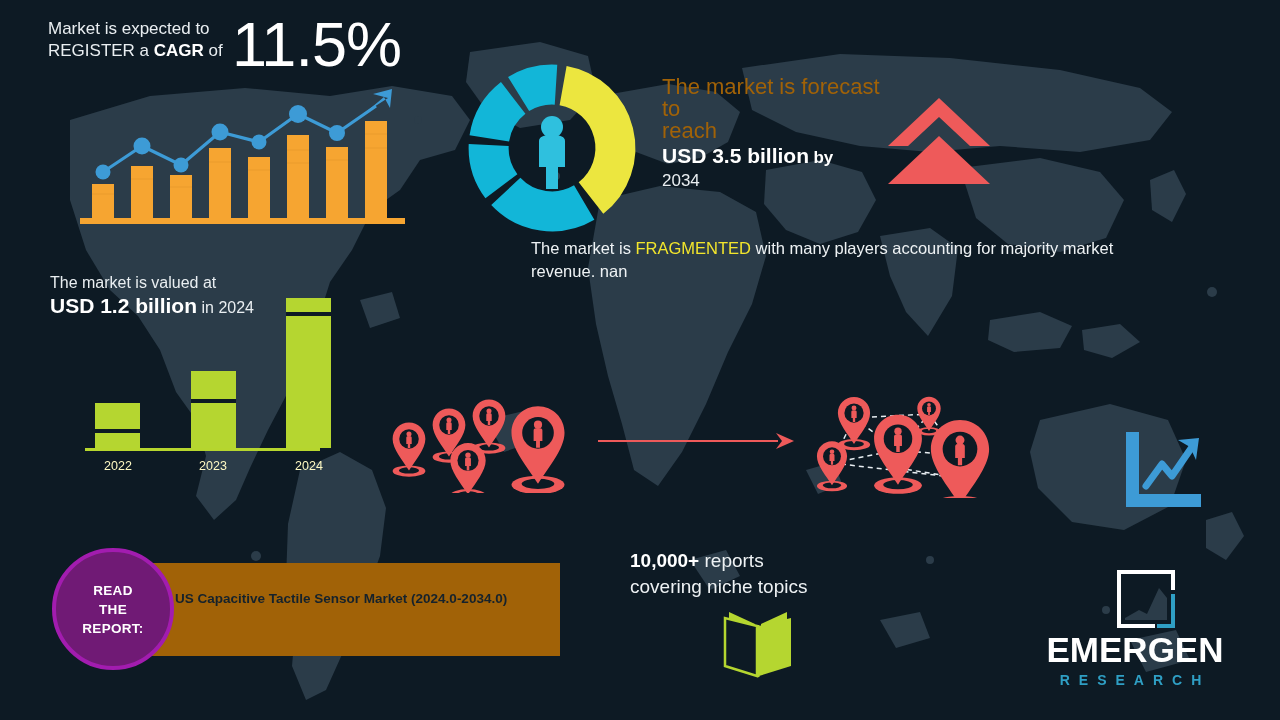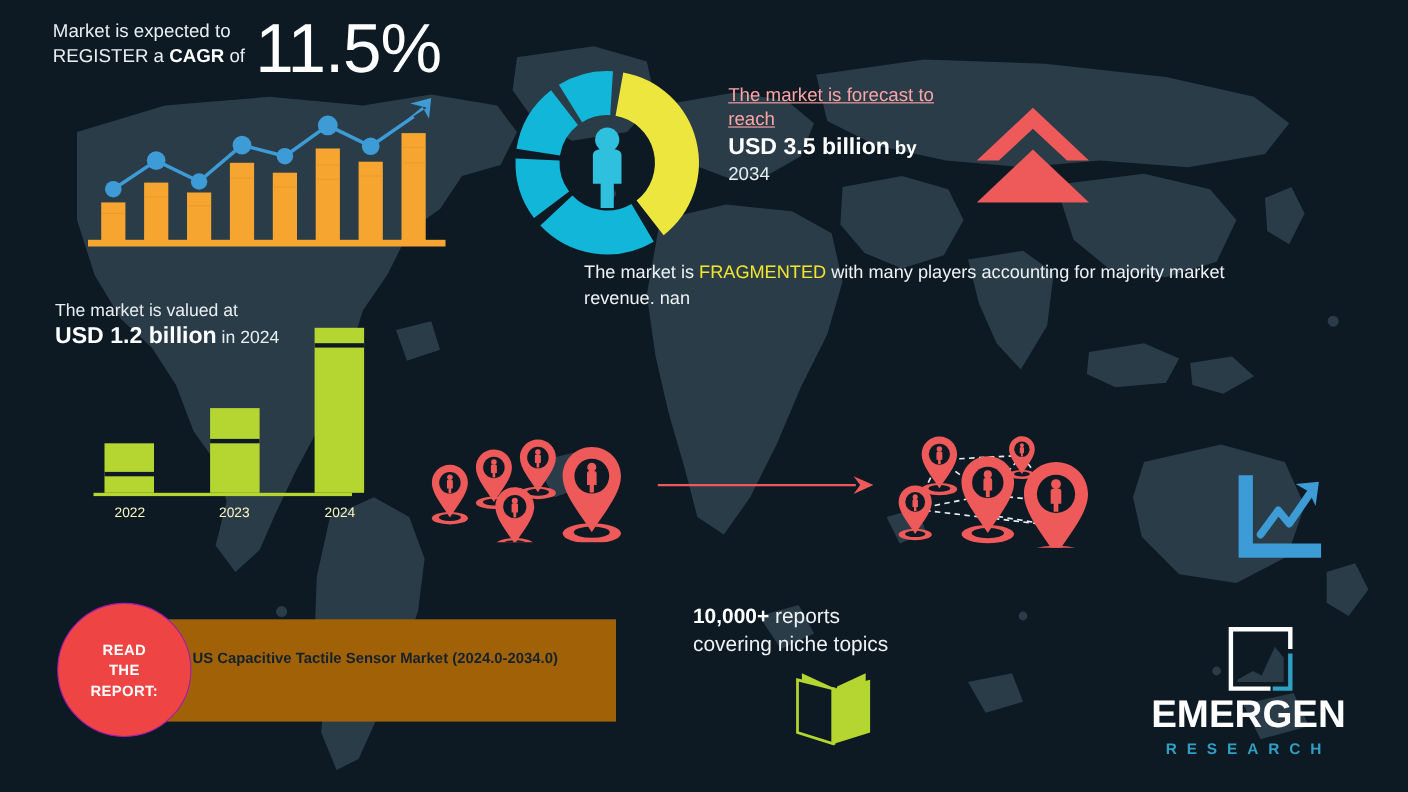--- a/index.html
+++ b/index.html
@@ -18,21 +18,21 @@
   #cagr-block { left:48px; top:18px; width:400px; }
   #cagr-line1 { font-size:17px; line-height:22px; color:#e9eef1; }
   #cagr-line2 { font-size:17px; line-height:22px; color:#e9eef1; }
   #cagr-value {
     position:absolute; left:232px; top:13px;
     font-size:63px; line-height:63px; font-weight:400; color:#ffffff;
     letter-spacing:-1px;
   }
 
   #forecast-block { left:662px; top:76px; width:240px; }
-  #forecast-lead { font-size:17px; line-height:22px; color:#fca5a5;text-decoration:underline; }
+  #forecast-lead { font-size:22px; line-height:22px; color:#a16207; }
   #forecast-value { font-size:21px; line-height:27px; font-weight:700; color:#ffffff; display:inline; }
   #forecast-by { font-size:17px; font-weight:700; color:#ffffff; display:inline; }
   #forecast-year { font-size:17px; line-height:24px; color:#e9eef1; }
 
   #frag-block { left:531px; top:237px; width:680px; }
   #frag-block .ln { font-size:16.5px; line-height:23px; color:#eef2f4; }
   #frag-hl { color:#f2e52c; font-weight:400; }
 
   #valued-block { left:50px; top:272px; width:300px; }
   #valued-lead { font-size:16px; line-height:22px; color:#e9eef1; }
@@ -48,22 +48,22 @@
     left:150px; top:563px; width:410px; height:93px;
     background:#a16207;
   }
   #cta-text {
     position:absolute; left:25px; top:22px; width:360px;
     font-size:13.5px; line-height:28px; font-weight:700; color:#15222c;
   }
   #cta-circle {
     left:52px; top:548px; width:122px; height:122px;
     border-radius:50%;
-    background:#ef4444;
-    border:1px solid #a21caf;
+    background:#701a75;
+    border:4px solid #a21caf;
   }
   #cta-circle-label {
     position:absolute; inset:0;
     display:flex; align-items:center; justify-content:center;
     text-align:center;
     font-size:13.5px; line-height:19px; font-weight:700; color:#ffffff;
     letter-spacing:0.3px;
   }
 
   

